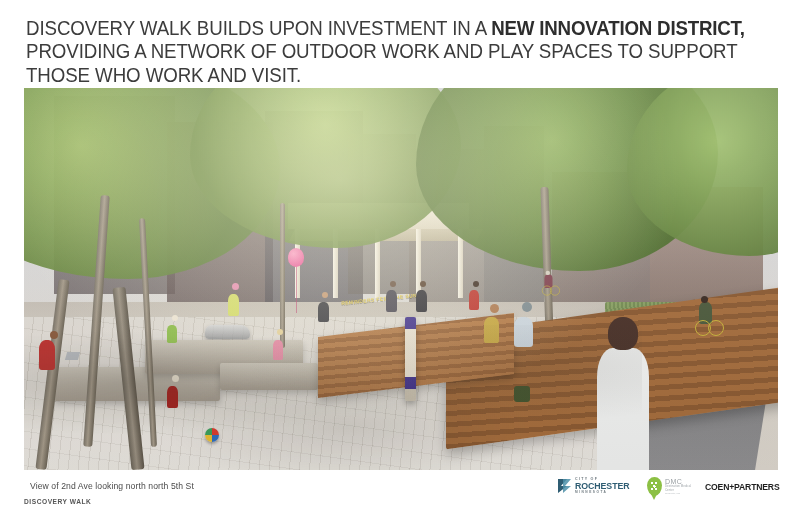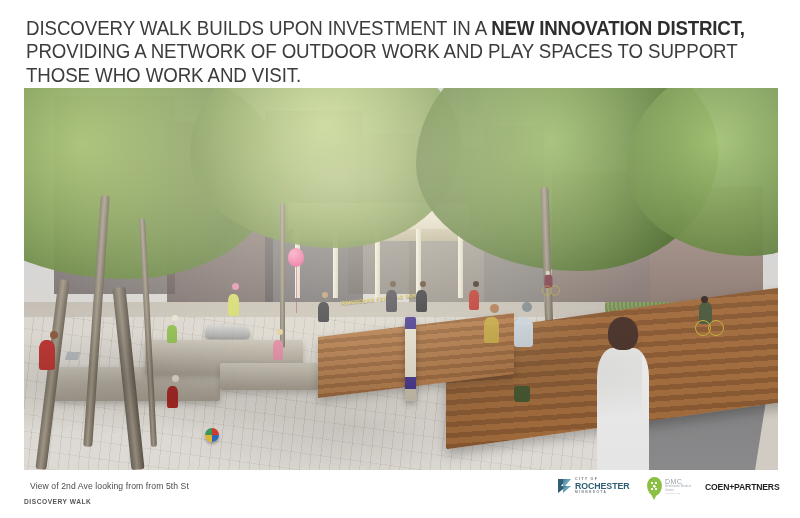--- a/index.html
+++ b/index.html
@@ -450,21 +450,21 @@
       <div class="head" style="left:6px; top:-6px; width:7px; height:7px; background:#d9d2c4;"></div>
       <div class="bike-wheel" style="left:0;"></div>
       <div class="bike-wheel" style="left:13px;"></div>
     </div>
 
     <div class="shadow-dapple"></div>
     <div class="sun-wash"></div>
   </div>
 </div>
 
-<div id="caption">View of 2nd Ave looking from from 5th St</div>
+<div id="caption">View of 2nd Ave looking north north 5th St</div>
 <div id="subcaption">DISCOVERY WALK</div>
 
 <div id="logo-bar">
 
   <div class="logo">
     <div class="roch-mark">
       <svg width="14" height="16" viewBox="0 0 14 16" aria-hidden="true">
         <polygon points="0,1 9,1 3,8 9,8 0,15" fill="#2f5d73"></polygon>
         <polygon points="5,1 13,1 7,8 13,8 5,15" fill="#4e8fa8" opacity="0.85"></polygon>
       </svg>

